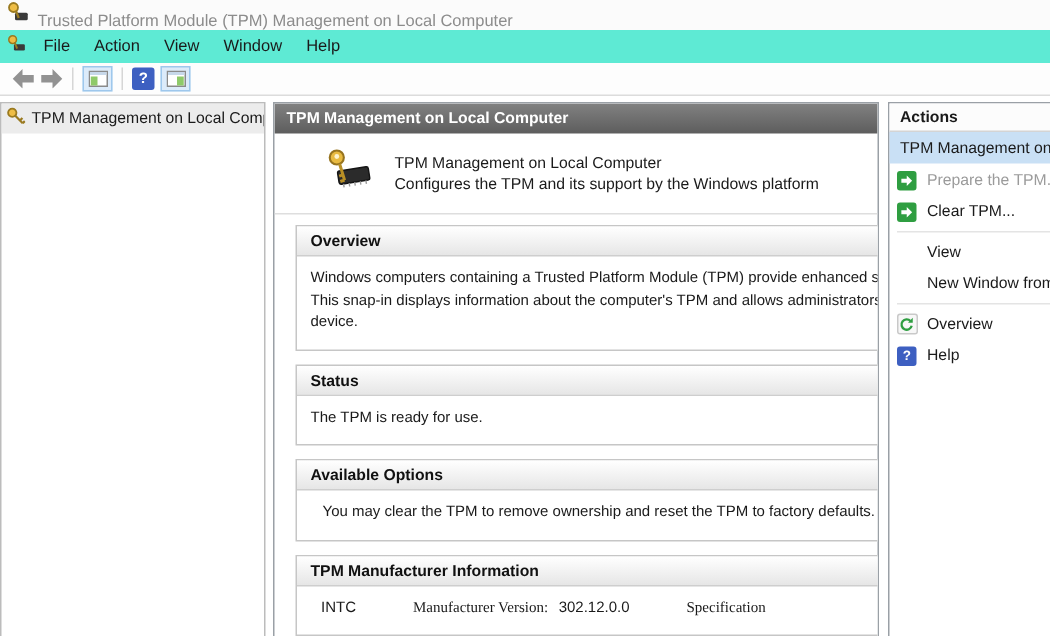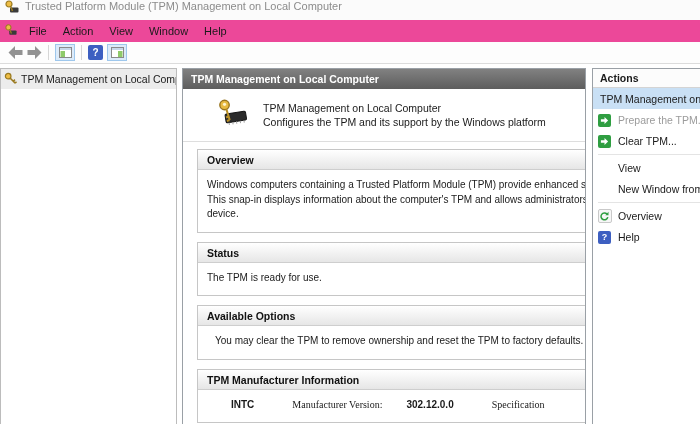--- a/index.html
+++ b/index.html
@@ -1,24 +1,24 @@
 <!DOCTYPE html>
 <html><head>
 <meta charset="utf-8">
 <style>
   * { box-sizing: border-box; margin: 0; padding: 0; }
   body { background: #fff; font-family: "Liberation Sans", sans-serif; }
   .screen { position: relative; width: 700px; height: 424px; background: #fff; overflow: hidden; }
 
   
-  .titlebar { height: 20px; display: flex; align-items: flex-start; gap: 6px; padding-left: 5px; background: #fbfbfb; }
+  .titlebar { height: 20px; display: flex; align-items: flex-end; gap: 6px; padding-left: 5px; background: #fbfbfb; }
   .title-text { font-size: 11px; color: #8c8c8c; white-space: nowrap; }
 
   
-  .menubar { height: 22px; display: flex; align-items: center; padding-left: 5px; background: #ec4899; }
+  .menubar { height: 22px; display: flex; align-items: center; padding-left: 5px; background: #5eead4; }
   .menu-item { font-size: 11px; color: #1a1a1a; padding: 3px 8px; cursor: default; }
 
   
   .toolbar { height: 22px; display: flex; align-items: center; padding-left: 6px; background: #fdfdfd; border-bottom: 1px solid #dcdcdc; }
   .tb-btn { display: inline-flex; align-items: center; justify-content: center; margin: 0 2px; }
   .tb-sep { width: 1px; height: 15px; background: #d6d6d6; margin: 0 4px; }
   .tb-toggle { width: 20px; height: 17px; background: #dcebfa; border: 1px solid #9ec7ec; }
   .help-sq-tb { width: 15px; height: 15px; background: #3d5fc1; border-radius: 2px; color: #fff; font-size: 10px; font-weight: bold; display: inline-flex; align-items: center; justify-content: center; }
 
   
@@ -30,21 +30,21 @@
   .center-header { height: 20px; line-height: 20px; padding-left: 8px; background: linear-gradient(#818181, #5d5d5d); color: #fff; font-weight: bold; font-size: 10.5px; white-space: nowrap; overflow: hidden; }
   .intro { display: flex; align-items: center; padding: 9px 0 9px 34px; border-bottom: 1px solid #dedede; }
   .intro-text { margin-left: 14px; font-size: 10.5px; line-height: 14px; color: #1a1a1a; white-space: nowrap; }
 
   .section { margin: 7px 0 9px 14px; width: 600px; border: 1px solid #c6c6c6; background: #fff; }
   .section-header { padding: 4px 9px 3px; font-weight: bold; font-size: 10.5px; color: #111; background: linear-gradient(#ffffff, #e6e6e6); border-bottom: 1px solid #cecece; }
   .section-body { padding: 8px 9px 10px; font-size: 10px; line-height: 14.5px; color: #1a1a1a; }
   .nowrap { white-space: nowrap; overflow: hidden; }
   .indent { padding-left: 8px; }
   .manuf-row { display: flex; white-space: nowrap; overflow: hidden; }
-  .m-value { margin-left: 24px; font-weight: bold; }
+  .m-value { margin-left: 7px; }
   .gap { margin-left: 38px; font-family: Liberation Serif, serif; }
 
   
   .actions-panel { position: absolute; left: 592px; top: 68px; width: 168px; height: 372px; background: #fff; border: 1px solid #9aa0a6; font-size: 10.5px; color: #1a1a1a; }
   .actions-header { height: 19px; line-height: 19px; padding-left: 7px; font-weight: bold; border-bottom: 1px solid #d4d4d4; background: #fcfcfc; }
   .action-selected { height: 21px; background: #c9e0f5; display: flex; align-items: center; padding-left: 7px; white-space: nowrap; overflow: hidden; }
   .action-row { height: 20px; display: flex; align-items: center; padding-left: 4px; gap: 6px; white-space: nowrap; margin-top: 1px; cursor: default; }
   .slot { width: 15px; display: inline-flex; justify-content: center; flex: none; }
   .action-sep { height: 1px; background: #e4e4e4; margin: 3px 0 3px 5px; }
   .disabled-text { color: #9b9b9b; }

